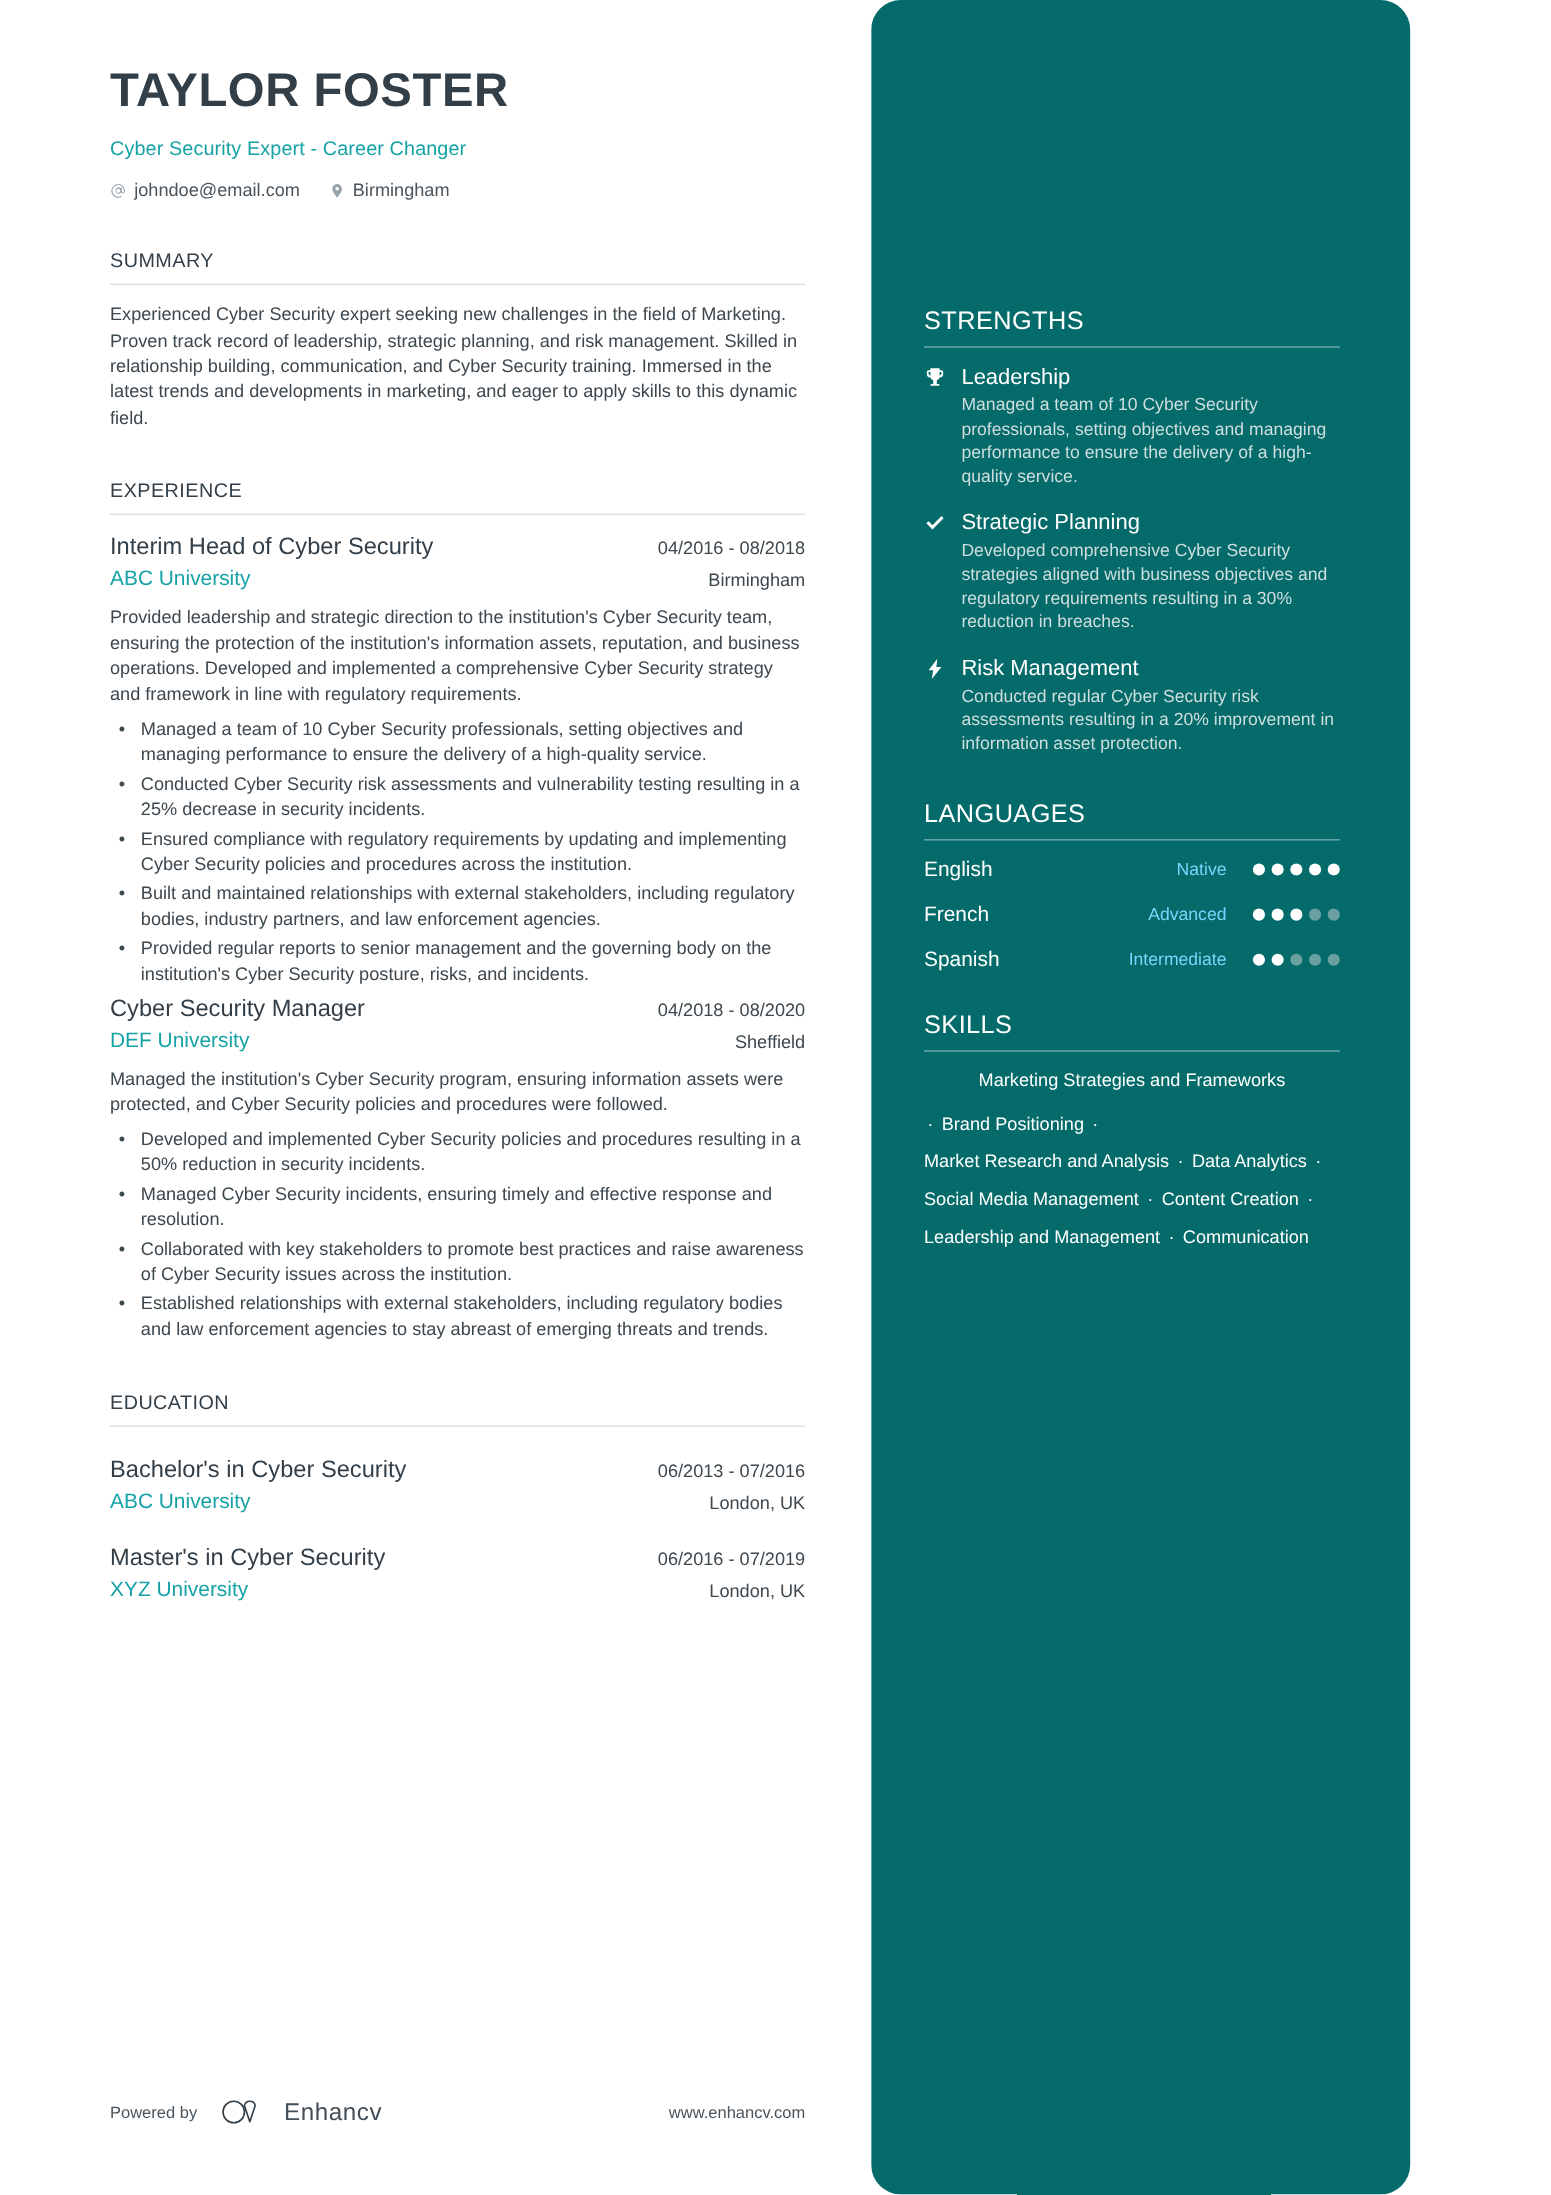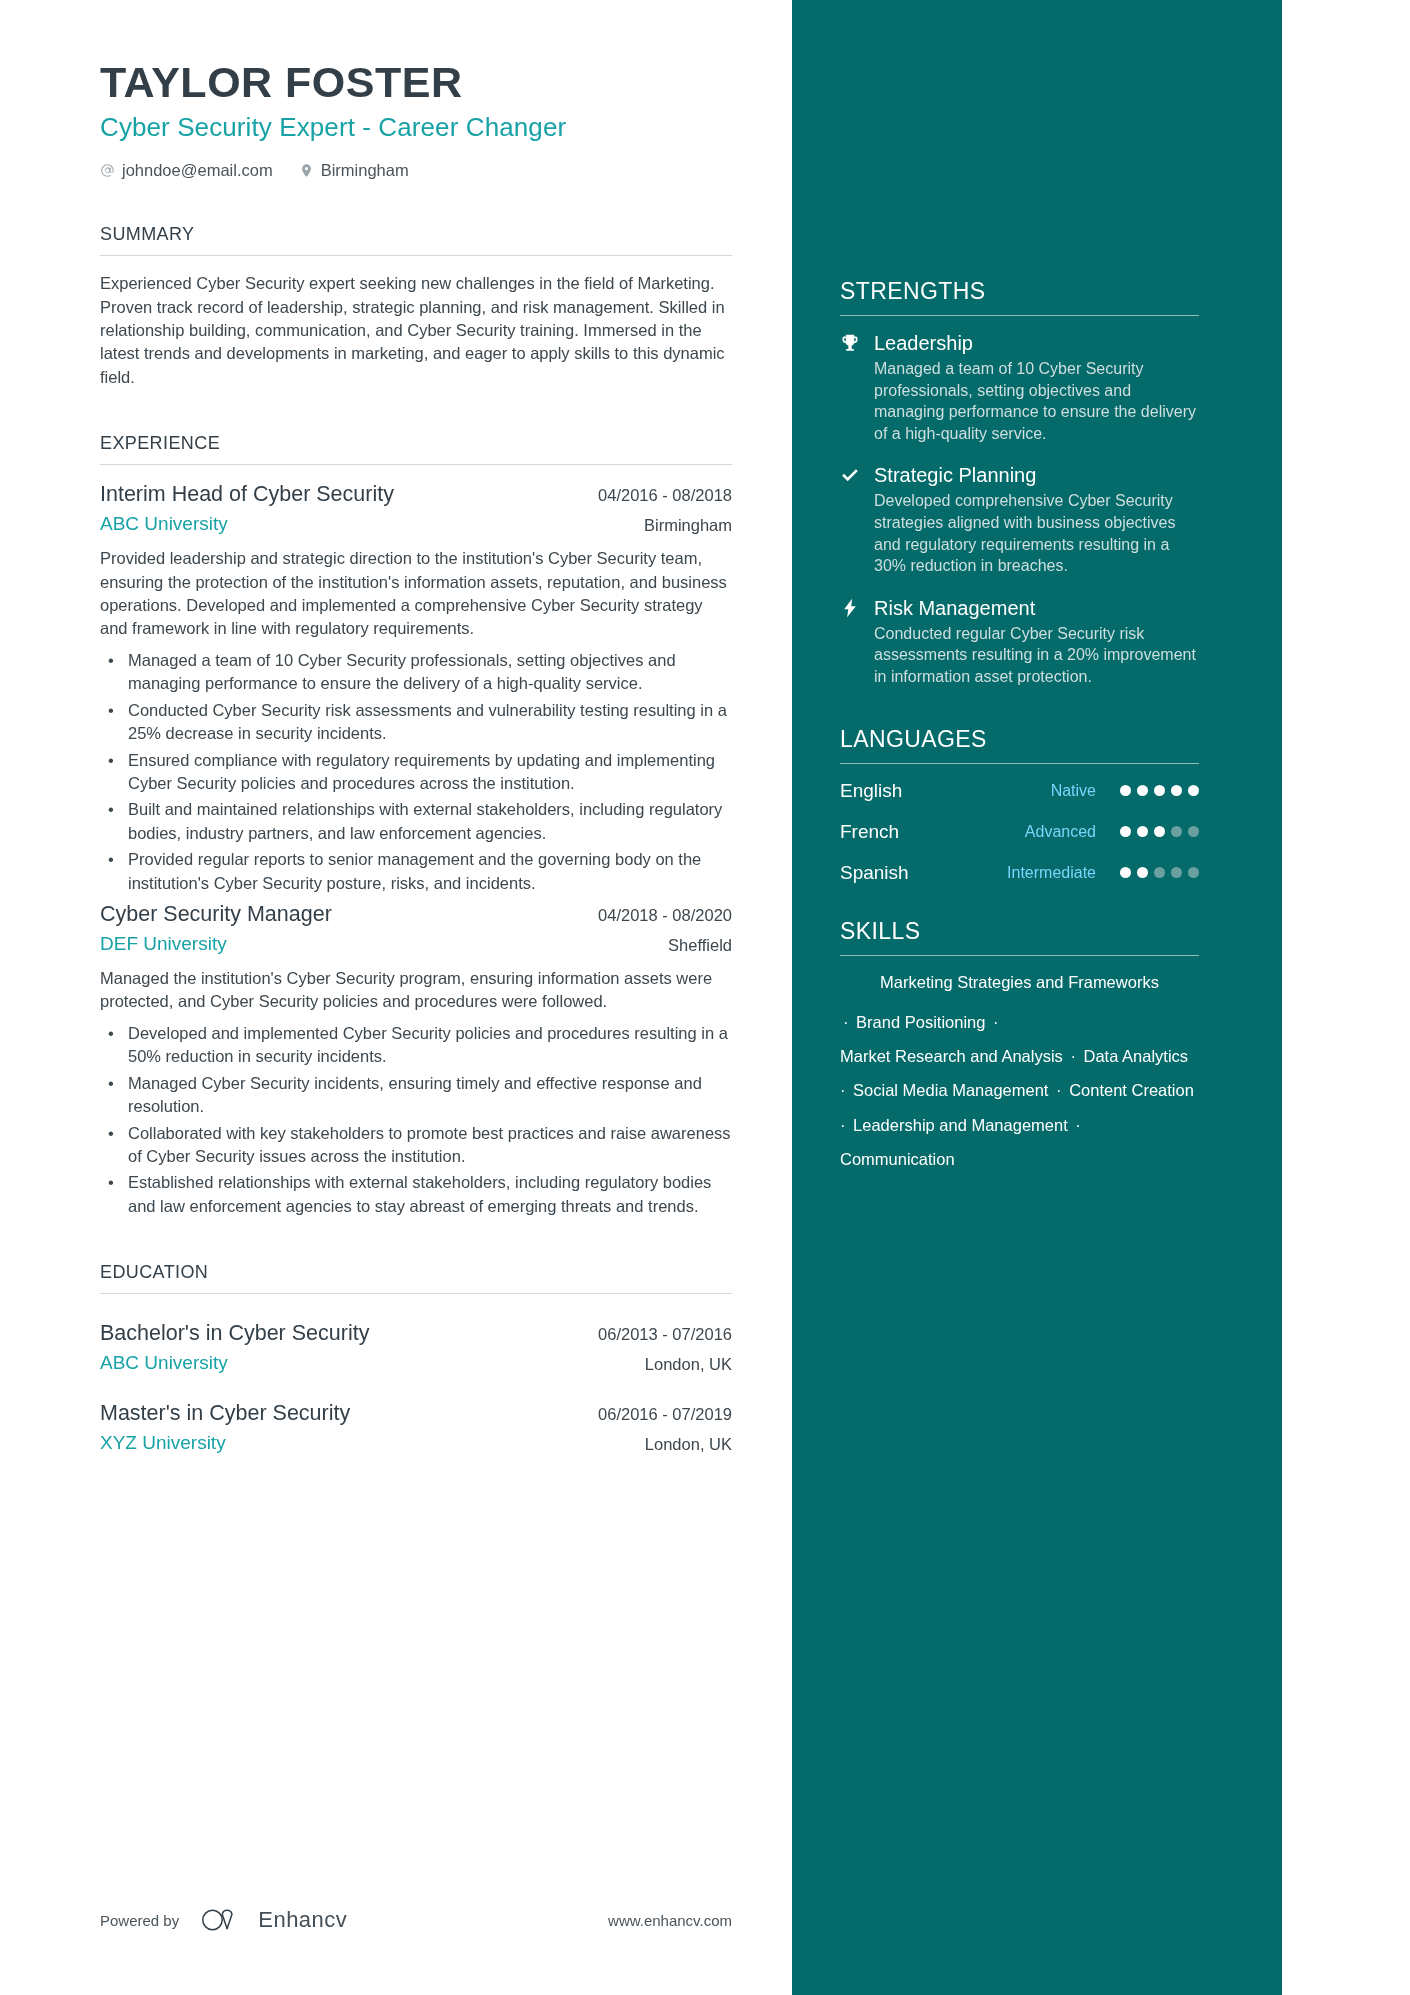--- a/index.html
+++ b/index.html
@@ -25,23 +25,23 @@
   }
 
   .name {
     font-size: 43px;
     font-weight: bold;
     letter-spacing: 0.5px;
     color: #333f48;
     line-height: 1.12;
   }
   .job-title {
-    font-size: 26px;
+    font-size: 18px;
     color: #17a2a6;
-    margin-top: 6px;
+    margin-top: 19px;
     letter-spacing: 0.1px;
   }
 
   .contact-row {
     display: flex;
     align-items: center;
     gap: 26px;
     margin-top: 18px;
     font-size: 16.5px;
     color: #4a545c;
@@ -157,21 +157,22 @@
     color: #444e56;
     letter-spacing: 0.5px;
   }
 
   
   .side-col {
     width: 490px;
     height: 1995px;
     background: #046a6a;
     color: #ffffff;
-    padding: 278px 83px 0 48px;
+    padding: 278px 64px 0 48px;
+    border-radius: 27px;
   }
 
   .side-section { margin-bottom: 8px; }
   .side-title {
     font-size: 23px;
     letter-spacing: 0.4px;
     color: #ffffff;
     padding-bottom: 10px;
   }
   .side-rule {

